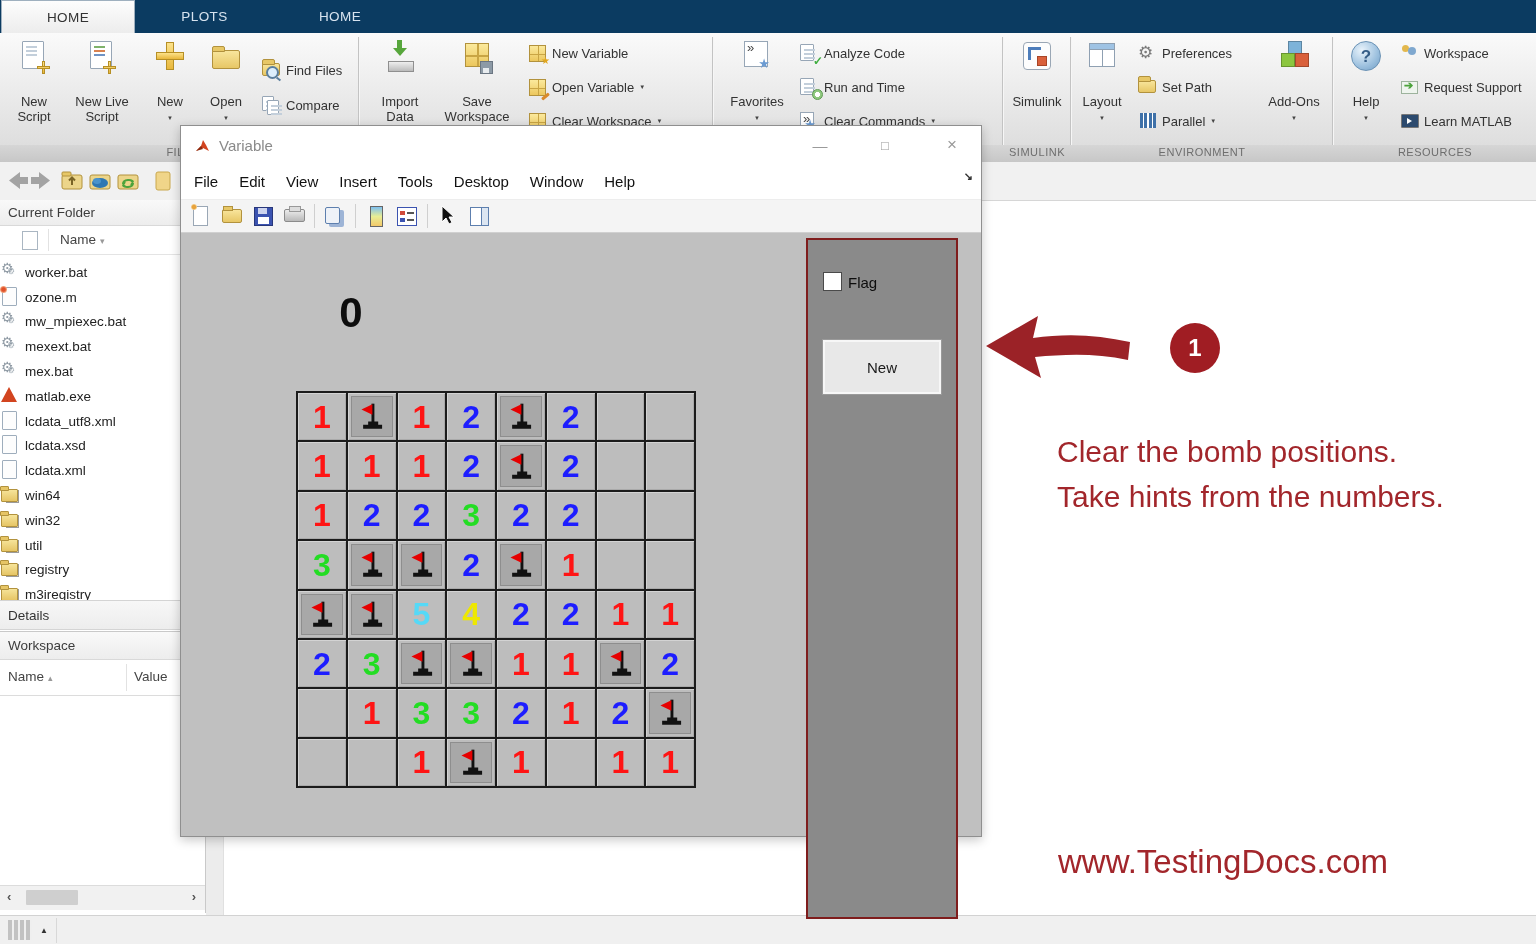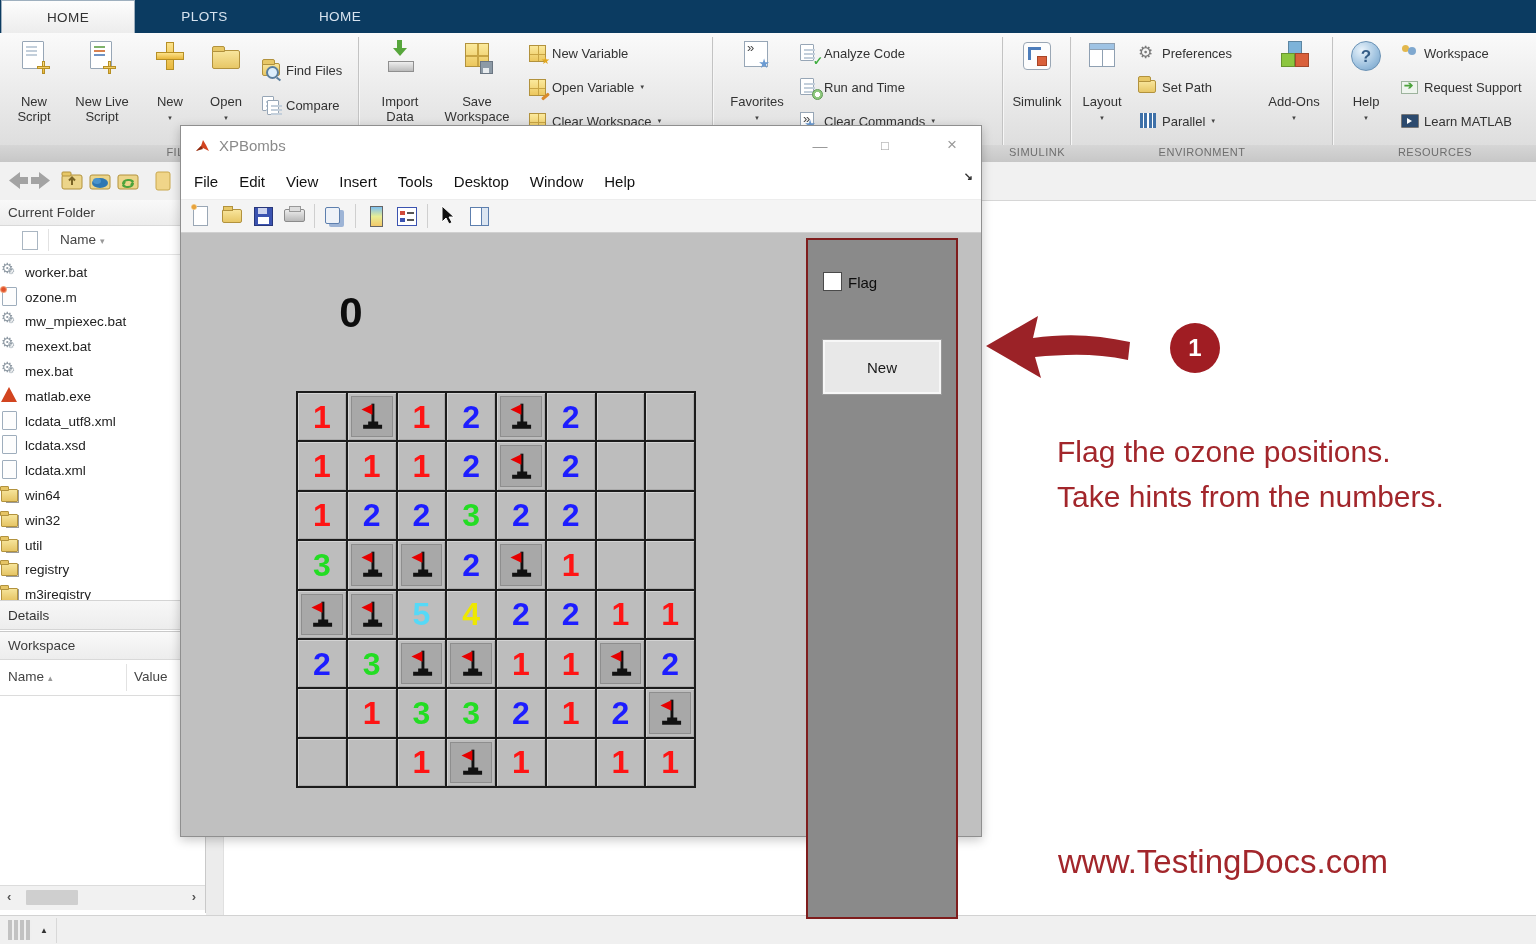--- a/index.html
+++ b/index.html
@@ -566,21 +566,21 @@
   <span id="pool-up">▲</span>
   <span id="status-div"></span>
 </div>
 
 <div class="abs" id="gw">
   <div id="gw-title">
     <svg width="17" height="17" style="margin-left:13px">
       <path d="M2 14 L7 9 L9 3 L12 8 L15 14 L9 11 Z" fill="#d2441f"></path>
       <path d="M2 14 L7 9 L9 12 Z" fill="#8a2a10"></path>
     </svg>
-    <span class="ttl">XPBombs</span>
+    <span class="ttl">Variable</span>
     <span class="winctl" style="left:628px">—</span>
     <span class="winctl" style="left:693px;font-size:13px">□</span>
     <span class="winctl" style="left:760px;font-size:17px">×</span>
   </div>
   <div id="gw-menubar">
     <span class="mitem">File</span>
     <span class="mitem">Edit</span>
     <span class="mitem">View</span>
     <span class="mitem">Insert</span>
     <span class="mitem">Tools</span>
@@ -882,15 +882,15 @@
       </div>
   </div>
 </div>
 
 <svg class="abs overlay" style="left:980px;top:312px" width="156" height="72">
   <path d="M6 34 L58 4 L53 26 C88 21 118 23 150 30 L148 48 C116 41 86 42 55 45 L61 66 Z" fill="#9B2227"></path>
 </svg>
 <div class="abs overlay" id="ann-badge">
   <span>1</span>
 </div>
-<div class="abs overlay ann-text" style="left:1057px;top:435px">Flag the ozone positions.</div>
+<div class="abs overlay ann-text" style="left:1057px;top:435px">Clear the bomb positions.</div>
 <div class="abs overlay ann-text" style="left:1057px;top:480px">Take hints from the numbers.</div>
 <div class="abs overlay" id="ann-site">www.TestingDocs.com</div>
 
 </body></html>

